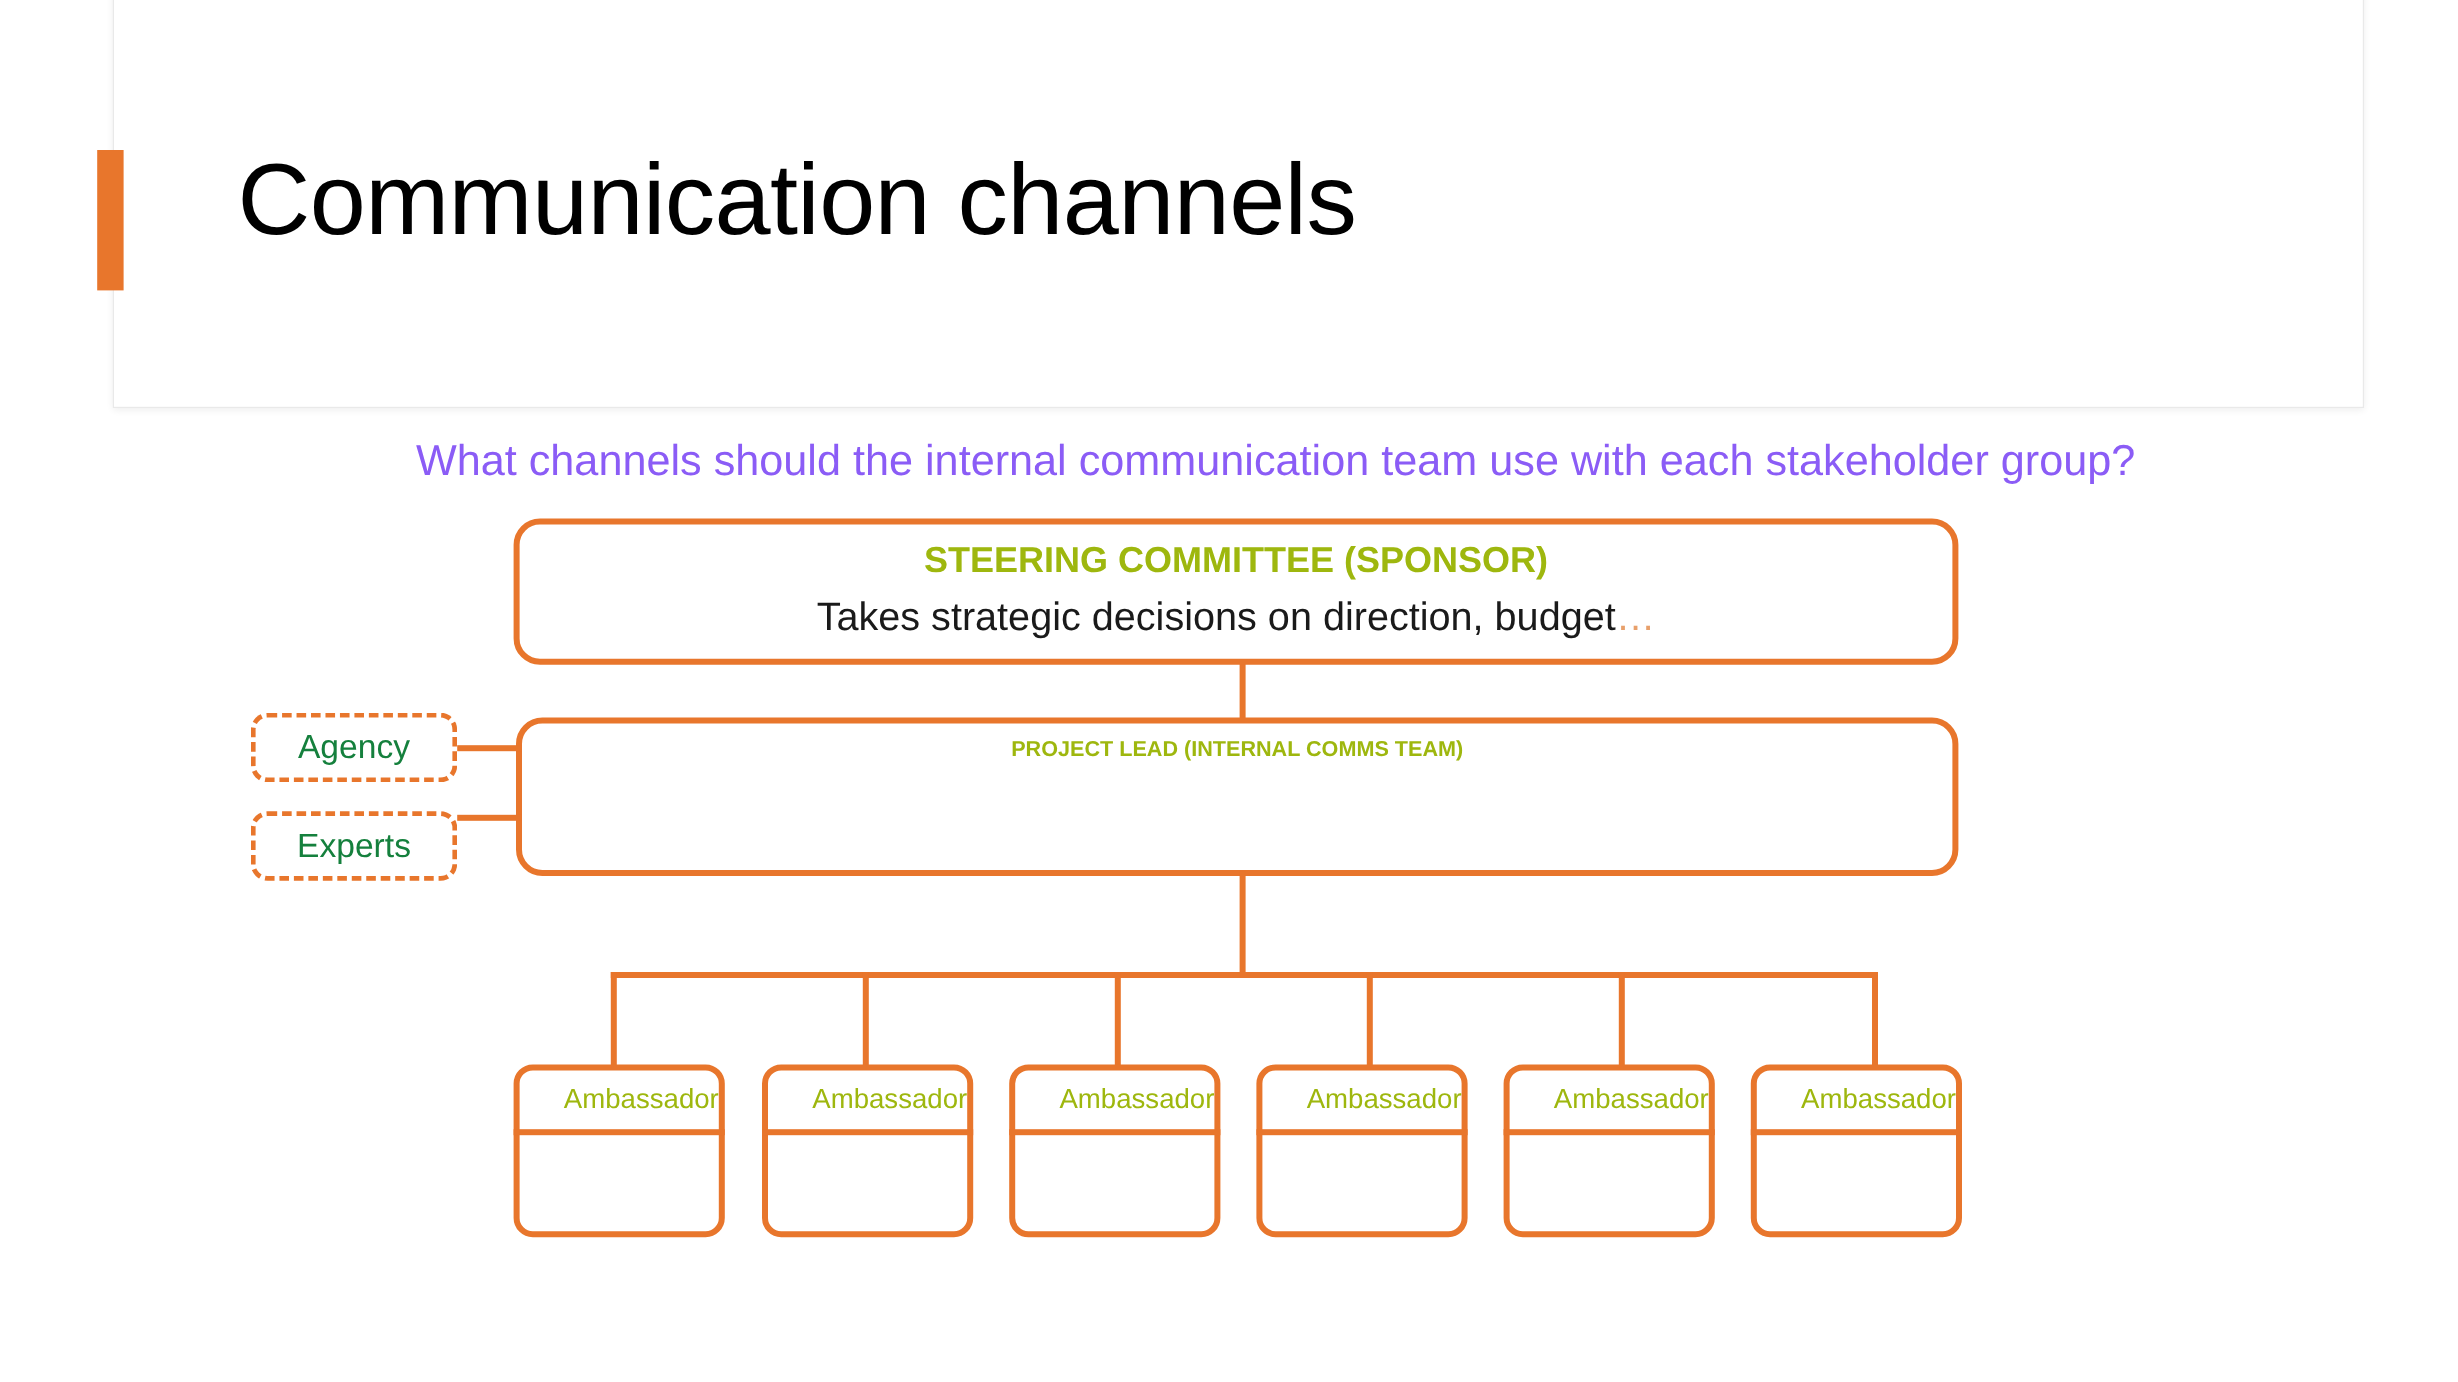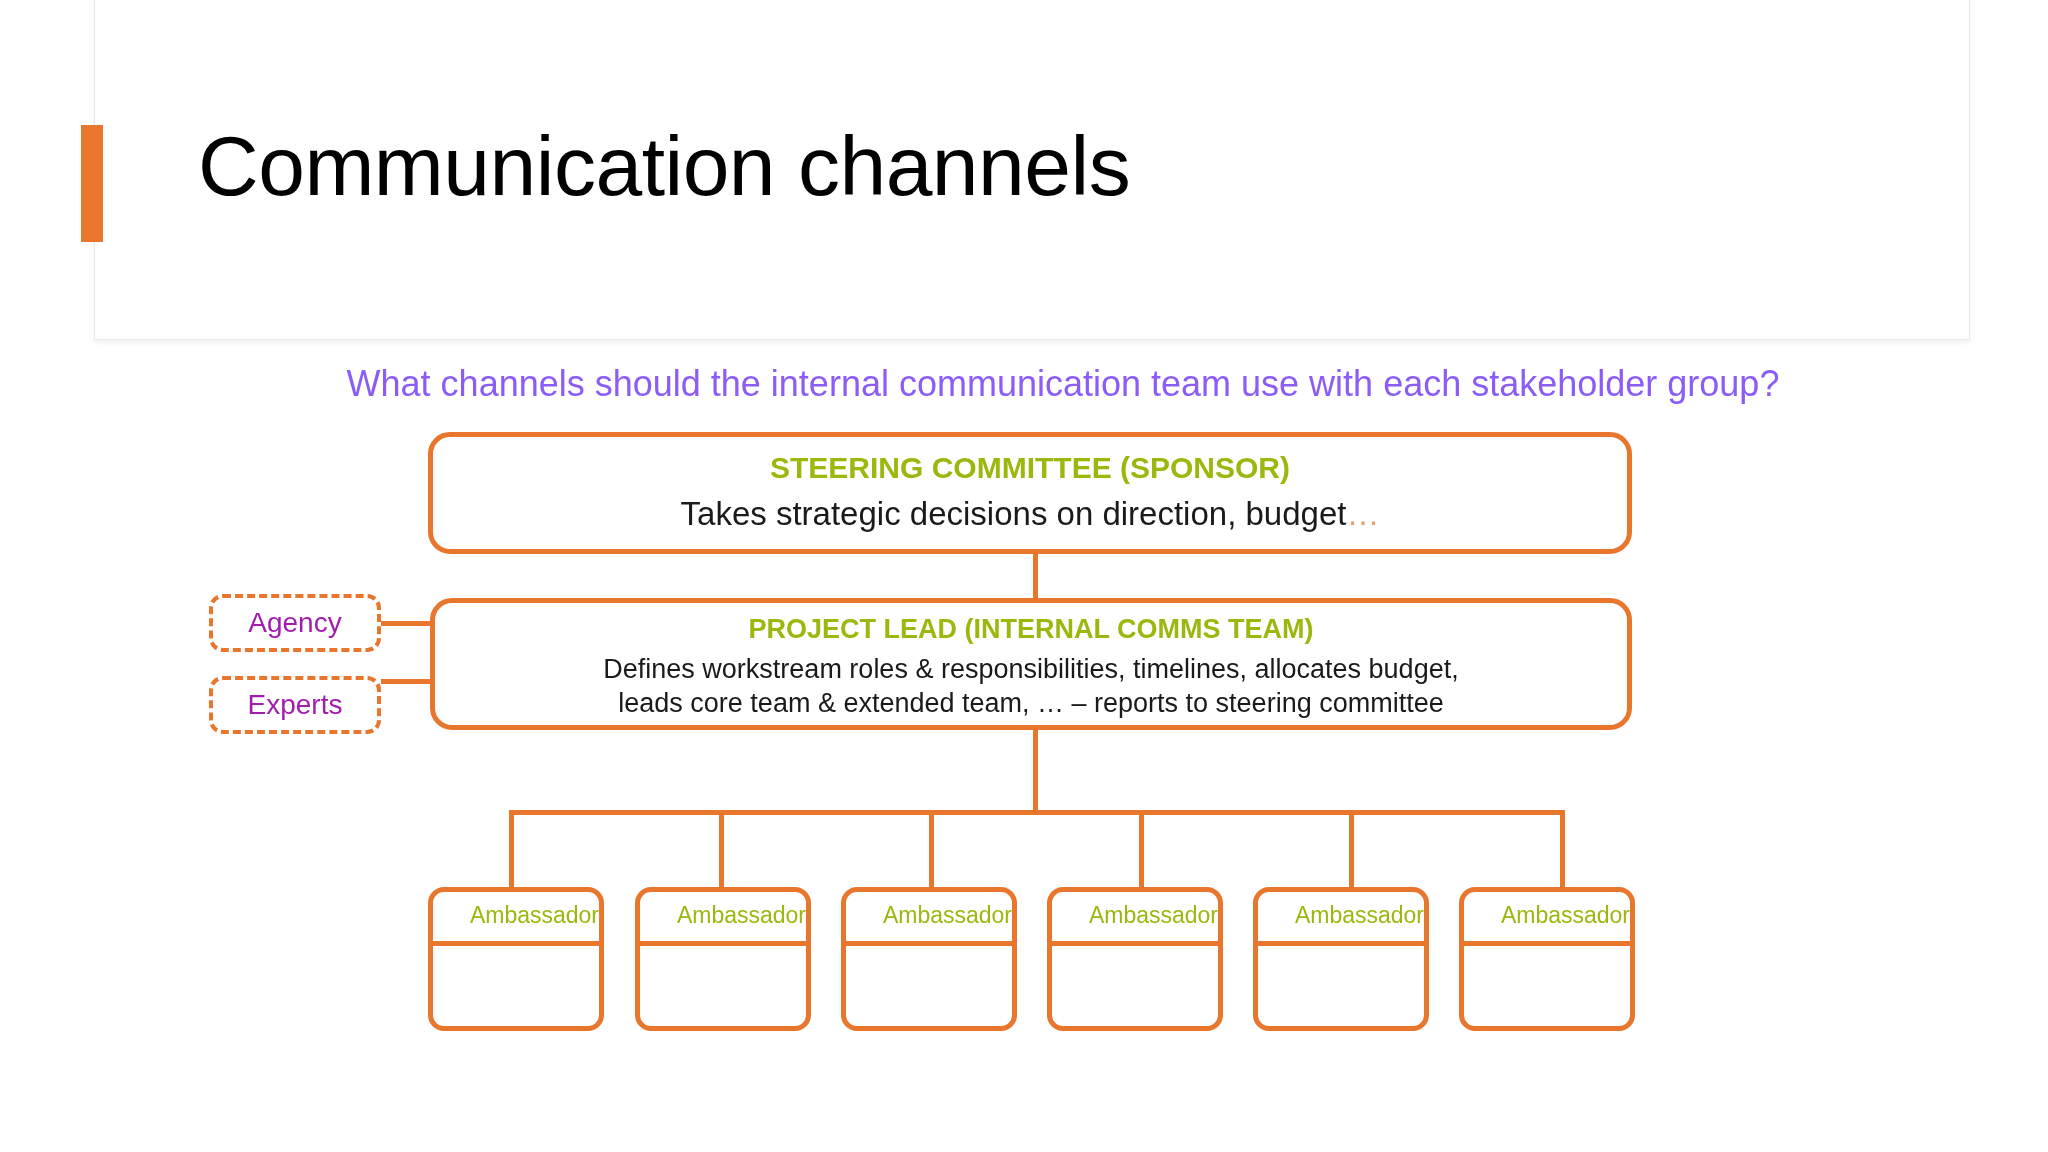--- a/index.html
+++ b/index.html
@@ -114,38 +114,38 @@
   #project-lead-box {
     left: 430px;
     top: 598px;
     width: 1202px;
     height: 132px;
   }
   #project-lead-title {
     position: absolute;
     left: 0; right: 0;
     top: 11px;
-    font-size: 27px;
+    font-size: 18px;
   }
   #project-lead-desc {
     position: absolute;
     left: 0; right: 0;
     top: 49px;
     font-size: 27px;
     line-height: 1.26;
   }
 
   
   .dashed-box {
     position: absolute;
     border: 4px dashed #E8762C;
     border-radius: 14px;
     background: #ffffff;
     box-sizing: border-box;
-    color: #a21caf;
+    color: #15803d;
     font-size: 28px;
     display: flex;
     align-items: center;
     justify-content: center;
   }
   #agency-box {
     left: 209px;
     top: 594px;
     width: 172px;
     height: 58px;
@@ -227,24 +227,20 @@
 
   <div class="orange-box" id="steering-committee-box">
     <div class="box-heading" id="steering-committee-title">STEERING COMMITTEE (SPONSOR)</div>
     <div class="box-body" id="steering-committee-desc">
       <span>Takes strategic decisions on direction, budget</span><span class="muted-ellipsis">…</span>
     </div>
   </div>
 
   <div class="orange-box" id="project-lead-box">
     <div class="box-heading" id="project-lead-title">PROJECT LEAD (INTERNAL COMMS TEAM)</div>
-    <div class="box-body" id="project-lead-desc">
-      <div>Defines workstream roles &amp; responsibilities, timelines, allocates budget,</div>
-      <div>leads core team &amp; extended team, … – reports to steering committee</div>
-    </div>
   </div>
 
   <div class="dashed-box" id="agency-box">
     <span>Agency</span>
   </div>
   <div class="dashed-box" id="experts-box">
     <span>Experts</span>
   </div>
 
   <div class="conn" style="left:381px; top:621px; width:54px; height:5px;"></div>

